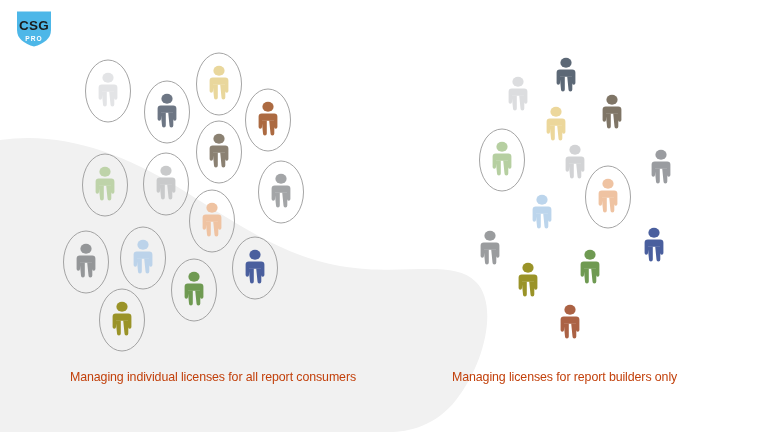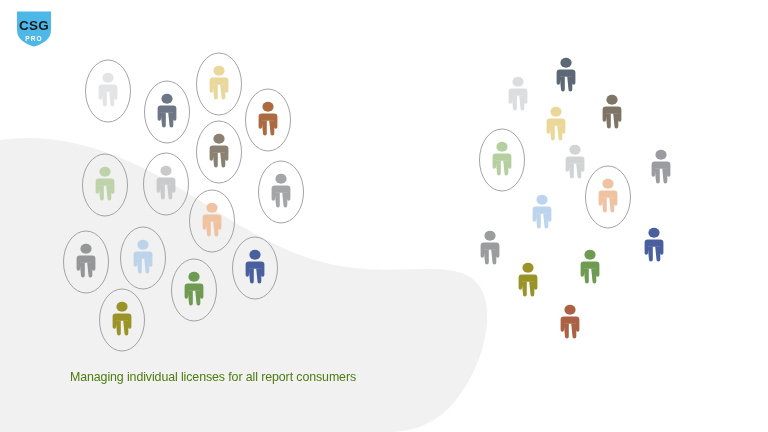--- a/index.html
+++ b/index.html
@@ -24,21 +24,21 @@
   
   #logo {
     position:absolute; left:10px; top:5px;
     width:48px; height:46px;
   }
   #logo svg { display:block; width:48px; height:46px; }
 
   
   .caption {
     position:absolute;
-    color:#4d7c0f;
+    color:#c2410c;
     font-size:12.4px;
     font-family:"Liberation Sans", sans-serif;
     letter-spacing:-0.1px;
     white-space:nowrap;
     line-height:1;
   }
   #caption-left  { left:70px;  top:371px; }
   #caption-right { left:452px; top:371px; }
 </style>
 </head>
@@ -251,14 +251,15 @@
           <ellipse cx="570" cy="309.8" rx="5.6" ry="5" fill="#ab6244"></ellipse>
           <path d="M560.6,319.59999999999997 a3.2,3.2 0 0 1 3.2,-3.2 h12.4 a3.2,3.2 0 0 1 3.2,3.2 v10.4 a1.7,1.7 0 0 1 -1.7,1.7 a1.7,1.7 0 0 1 -1.7,-1.7 v-6.2 h-12 v6.2 a1.7,1.7 0 0 1 -1.7,1.7 a1.7,1.7 0 0 1 -1.7,-1.7 z" fill="#ab6244"></path>
           <path d="M563.7,323.4 h5.1 v13.2 a1.9,1.9 0 0 1 -1.9,1.9 a1.9,1.9 0 0 1 -1.9,-1.9 z" fill="#ab6244"></path>
           <path d="M571.2,323.4 h5.1 v13.2 a1.9,1.9 0 0 1 -1.9,1.9 a1.9,1.9 0 0 1 -1.9,-1.9 z" fill="#ab6244"></path>
         </g>
       </g>
     </svg>
 
   <div class="caption" id="caption-left">Managing individual licenses for all report consumers</div>
 
+  <div class="caption" id="caption-right">Managing licenses for report builders only</div>
 
 </div>
 
 </body></html>

